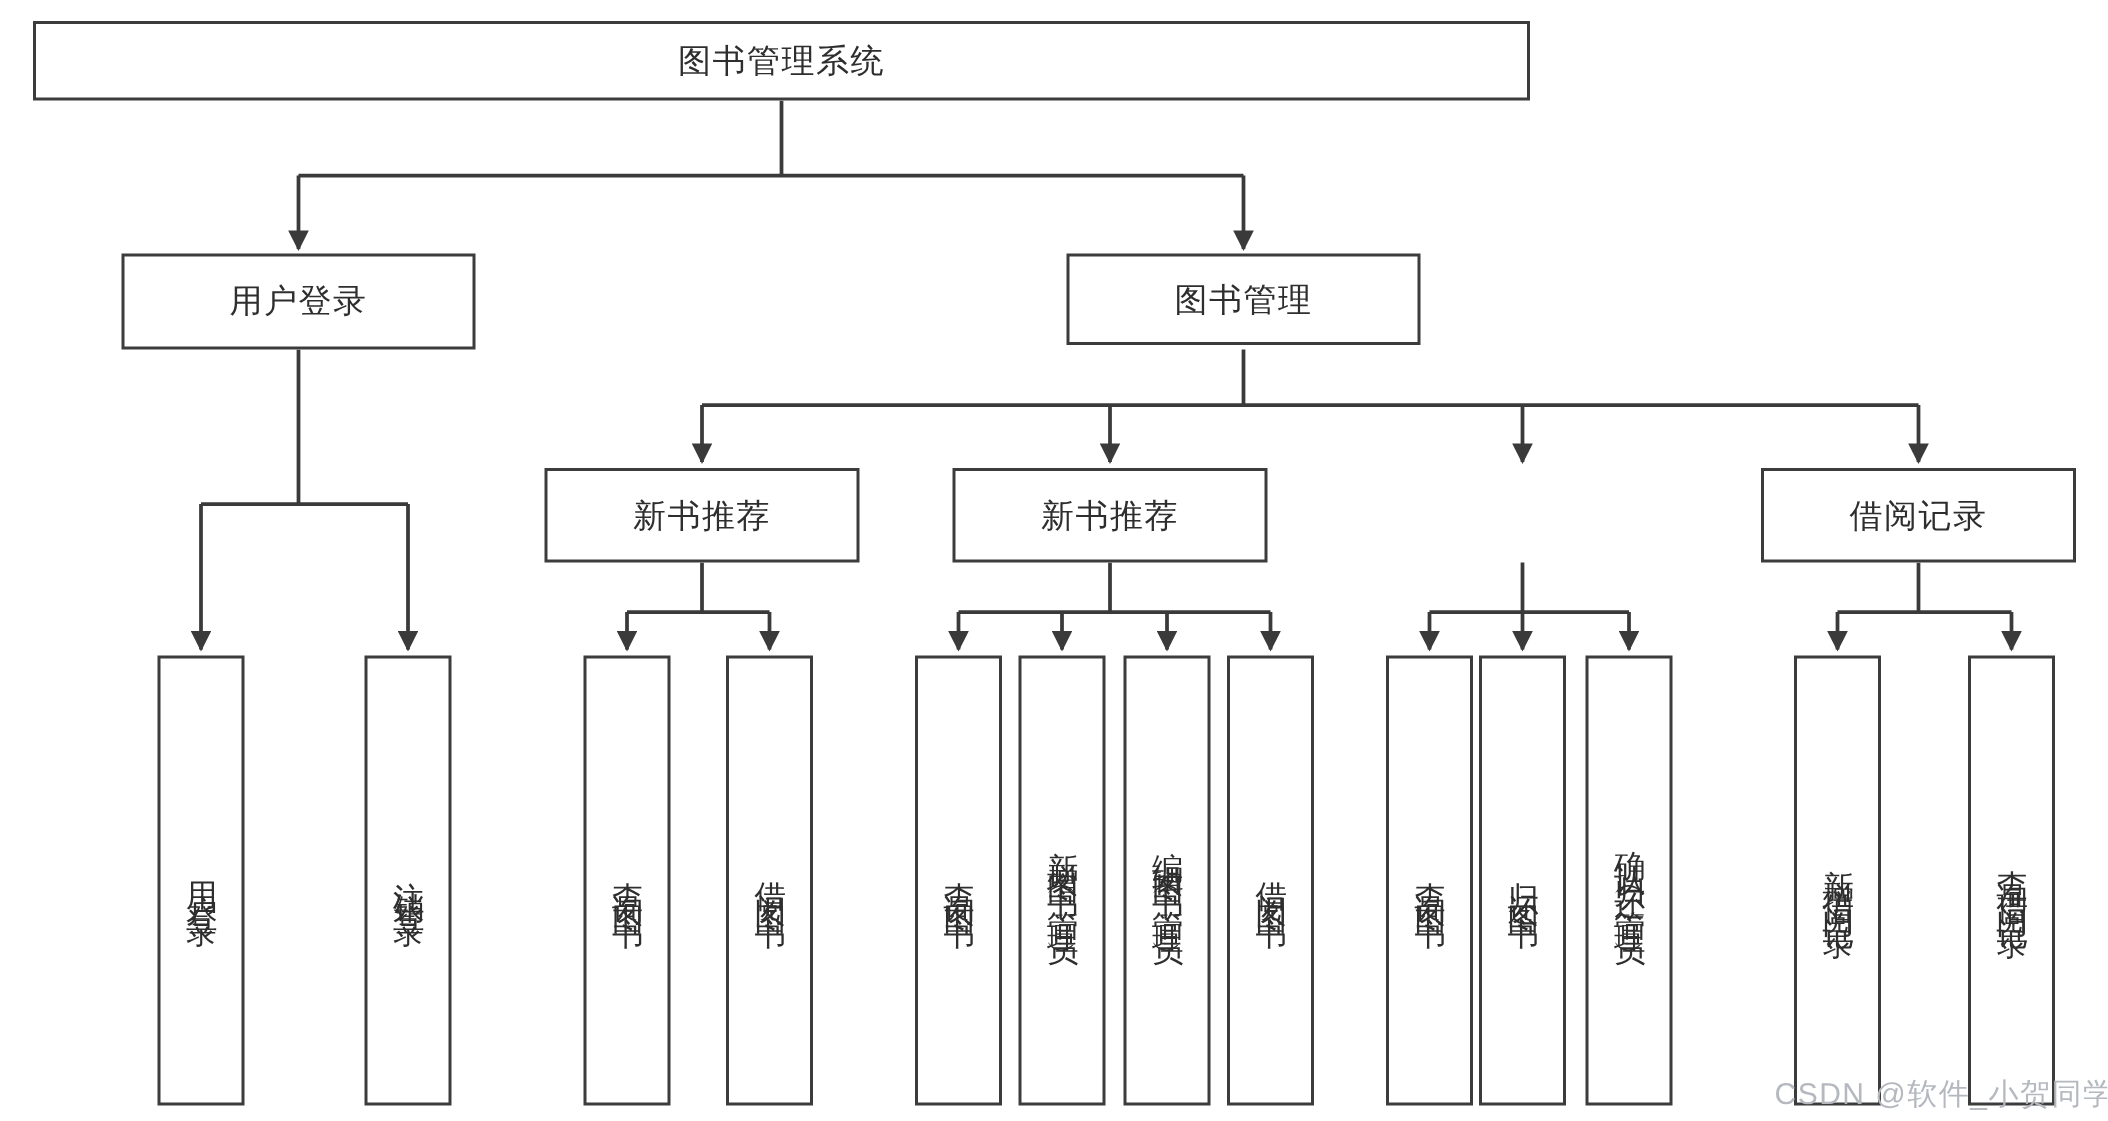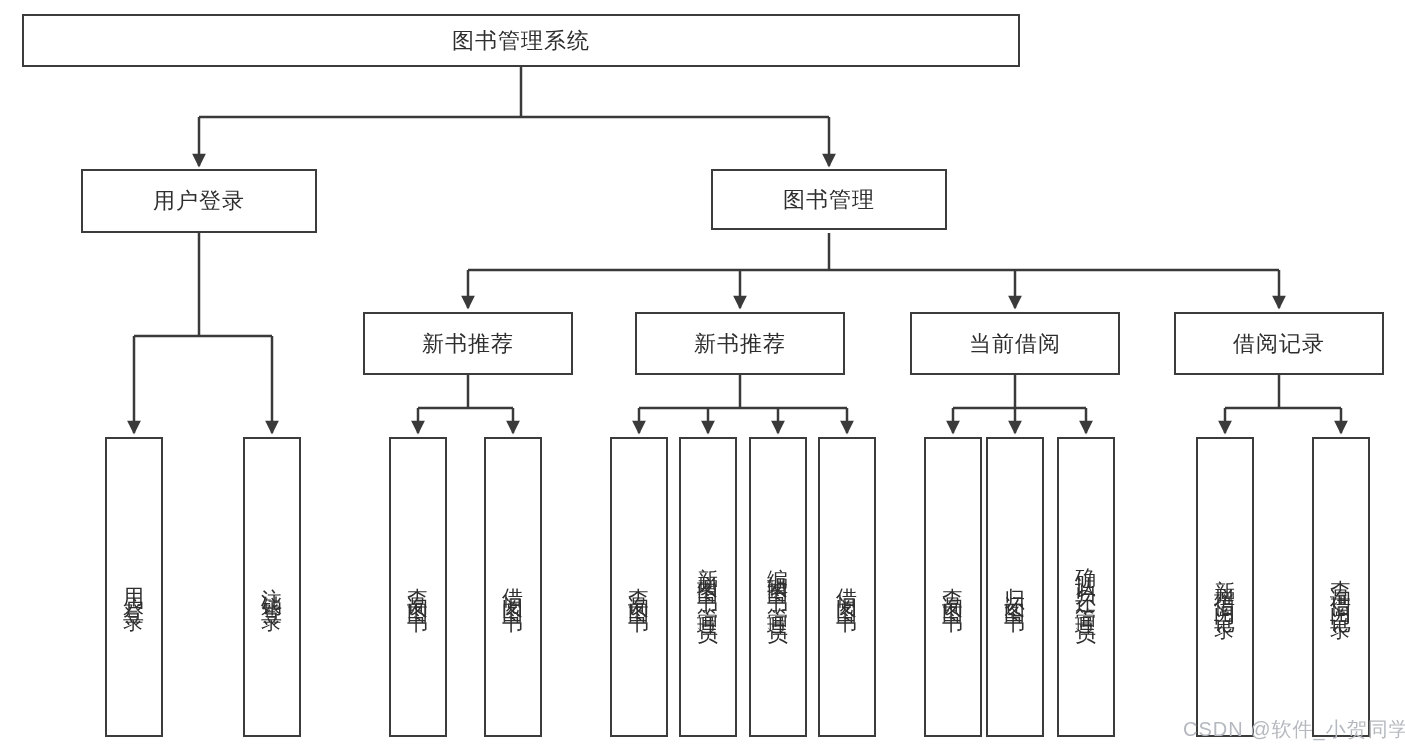--- a/index.html
+++ b/index.html
@@ -138,23 +138,20 @@
   <div class="box" style="left:711px;top:169px;width:236px;height:61px">
     <span>图书管理</span>
   </div>
 
   <div class="box" style="left:363px;top:312px;width:210px;height:63px">
     <span>新书推荐</span>
   </div>
   <div class="box" style="left:635px;top:312px;width:210px;height:63px">
     <span>新书推荐</span>
   </div>
-  <div class="box" style="left:910px;top:312px;width:210px;height:63px">
-    <span>当前借阅</span>
-  </div>
   <div class="box" style="left:1174px;top:312px;width:210px;height:63px">
     <span>借阅记录</span>
   </div>
 
   <div class="vbox" style="left:105px">
     <span>用户登录</span>
   </div>
   <div class="vbox" style="left:243px">
     <span>注销登录</span>
   </div>

